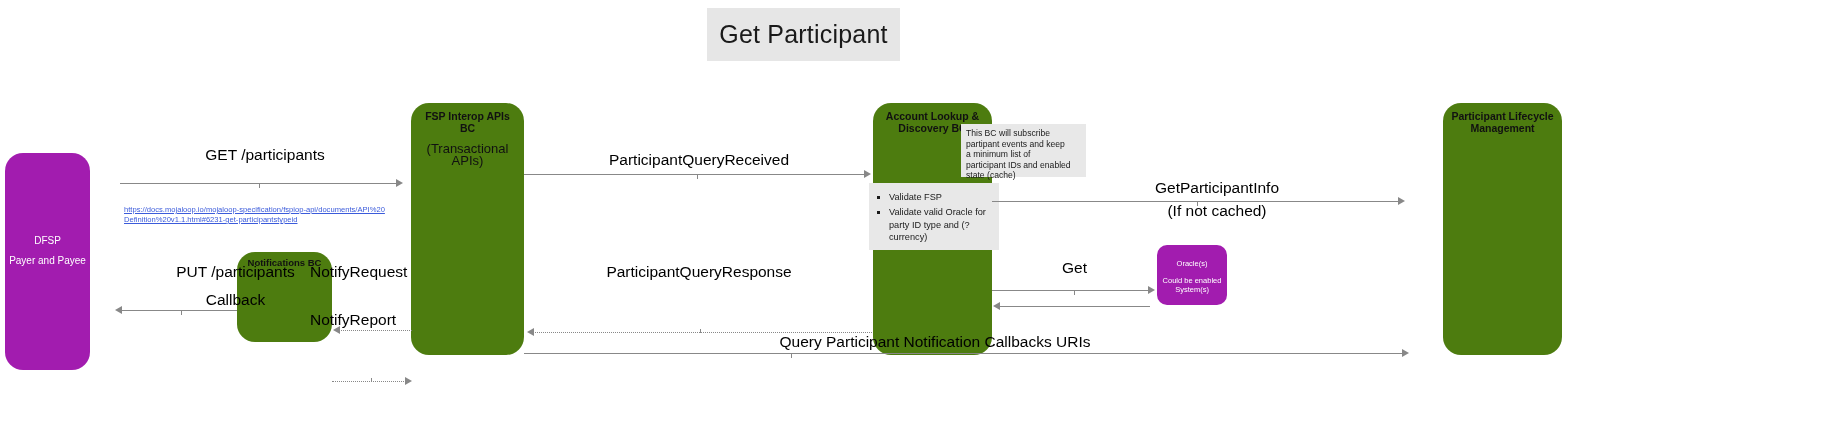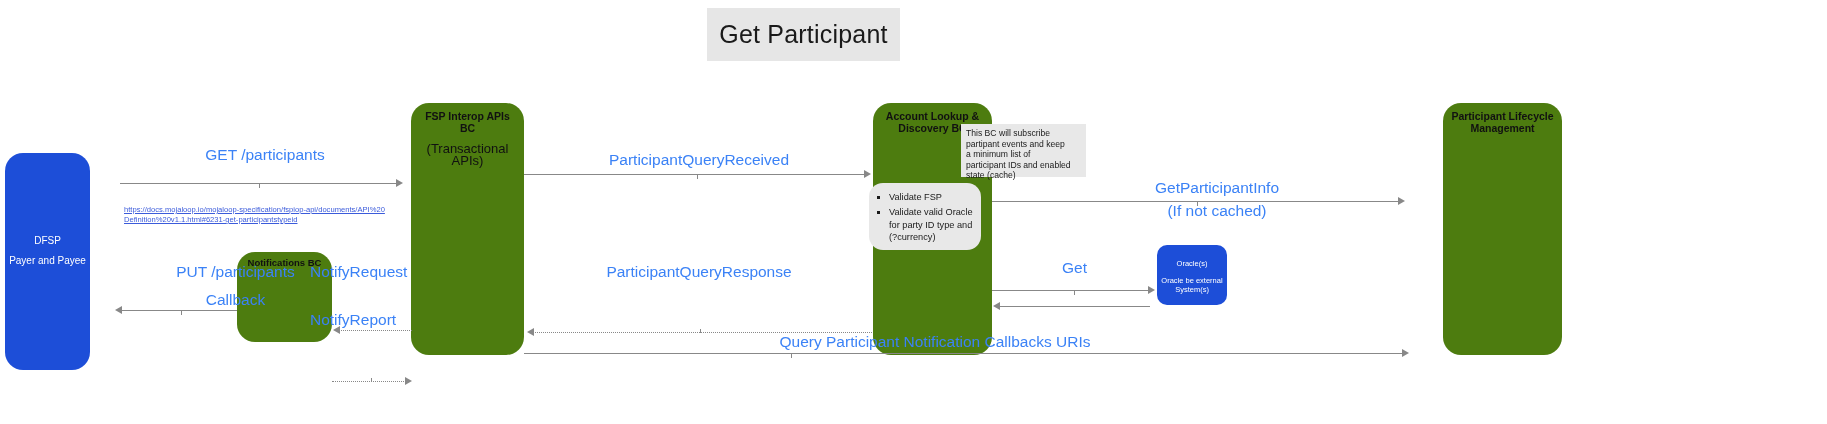--- a/index.html
+++ b/index.html
@@ -22,21 +22,21 @@
   }
   .title-box .t{font-size:25px;color:#1a1a1a;font-weight:400;letter-spacing:.2px;}
 
   
   .lane{
     border-radius:18px;
     box-sizing:border-box;
     text-align:center;
   }
   .lane-yellow{background:#4d7c0f;}
-  .lane-gray{background:#1d4ed8;color:#ffffff;}
+  .lane-gray{background:#a21caf;color:#ffffff;}
 
   .lane-title{font-size:10.5px;font-weight:bold;line-height:12px;}
   .lane-sub{font-size:13px;font-weight:normal;line-height:12px;}
 
   .dfsp{
     left:5px;top:153px;width:85px;height:217px;
   }
   .dfsp .inner{position:absolute;left:0;right:0;top:82px;}
   .dfsp .lane-title{font-size:10px;font-weight:normal;}
   .dfsp .lane-sub{font-size:10px;margin-top:8px;}
@@ -76,43 +76,43 @@
     background:#e8e8e8;
     color:#1a1a1a;
     box-sizing:border-box;
   }
   .note-cache{
     left:961px;top:124px;width:125px;height:53px;
     padding:4px 14px 0 5px;
     font-size:8.6px;line-height:10.6px;
   }
   .note-validate{
-    left:869px;top:183px;width:112px;height:67px;
+    left:869px;top:183px;width:130px;height:67px;
     padding:8px 6px 8px 8px;
-    font-size:9.2px;line-height:12.4px;border-radius:14px;
+    font-size:9.2px;line-height:12.4px;
   }
   .note-validate ul{margin:0;padding-left:12px;list-style:square;}
   .note-validate li{margin:0 0 3px 0;}
 
   
   .line{background:#888888;height:1px;}
   .dline{
     border-top:1px dotted #888888;height:0;
   }
   .arrowhead{
     width:0;height:0;
     border-top:4px solid transparent;
     border-bottom:4px solid transparent;
   }
   .ah-right{border-left:7px solid #888888;}
   .ah-left{border-right:7px solid #888888;}
   .tick{background:#888888;width:1px;height:5px;}
 
   
-  .msg{font-size:15.5px;color:#3b82f6;white-space:nowrap;line-height:19px;text-align:center;}
+  .msg{font-size:15.5px;color:#000000;white-space:nowrap;line-height:19px;text-align:center;}
 
   .link{
     color:#3b5bdb;text-decoration:underline;
     font-size:7.6px;line-height:10px;
     word-break:break-all;
   }
 </style>
 </head>
 <body>
 
@@ -144,21 +144,21 @@
 
   <div class="abs lane lane-yellow alsd">
     <div class="inner">
       <div class="lane-title">Account Lookup &amp; Discovery BC</div>
     </div>
   </div>
 
   <div class="abs lane lane-gray oracle">
     <div class="inner">
       <div class="lane-title">Oracle(s)</div>
-      <div class="lane-sub">Oracle be external System(s)</div>
+      <div class="lane-sub">Could be enabled System(s)</div>
     </div>
   </div>
 
   <div class="abs lane lane-yellow plm">
     <div class="inner">
       <div class="lane-title">Participant Lifecycle Management</div>
     </div>
   </div>
 
   <div class="abs note note-cache">This BC will subscribe partipant events and keep a minimum list of participant IDs and enabled state (cache)</div>

